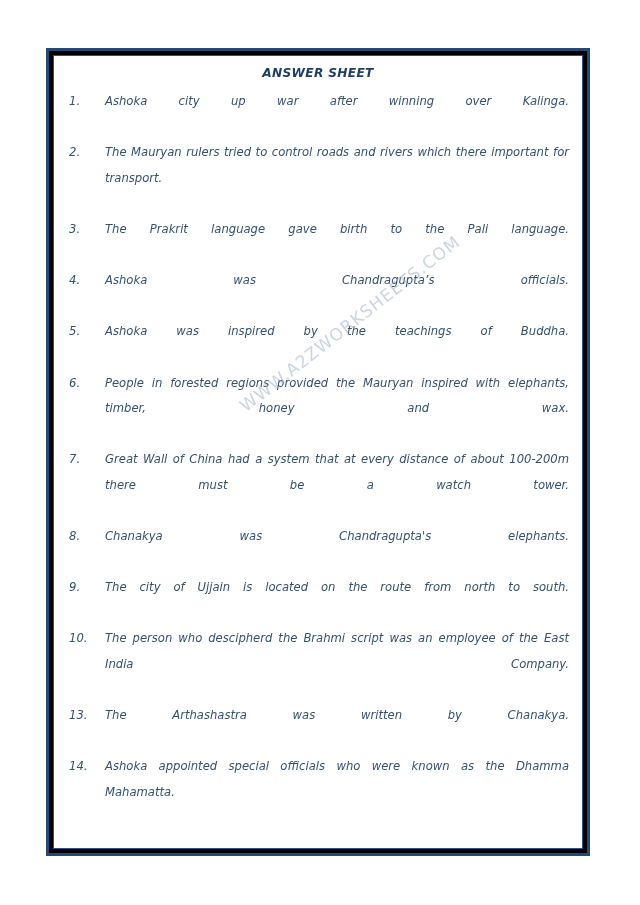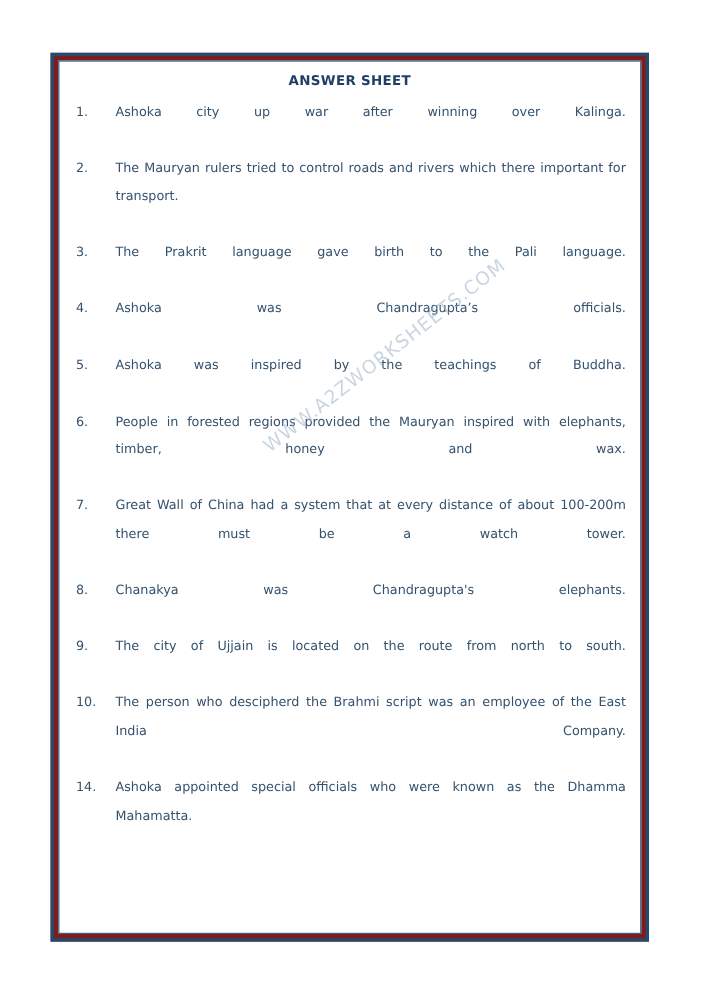--- a/index.html
+++ b/index.html
@@ -27,21 +27,22 @@
 
   
   .outer-frame {
     position: absolute;
     left: 46px;
     top: 48px;
     width: 544px;
     height: 808px;
     border: 3px solid #234a72;
     box-sizing: border-box;
-    background: #7f1d1d;
+    background: #000000;
+    font-style: italic;
   }
 
   
   .inner-frame {
     position: absolute;
     left: 4px;
     top: 4px;
     right: 4px;
     bottom: 4px;
     border: 1px solid #2b5380;
@@ -176,20 +177,24 @@
             </li>
             <li class="answer-item">
               <span class="item-number">9.</span>
               <span class="item-text">The city of Ujjain is located on the route from north to south.</span>
             </li>
             <li class="answer-item">
               <span class="item-number">10.</span>
               <span class="item-text">The person who descipherd the Brahmi script was an employee of the East India Company.</span>
             </li>
             <li class="answer-item">
+              <span class="item-number">13.</span>
+              <span class="item-text">The Arthashastra was written by Chanakya.</span>
+            </li>
+            <li class="answer-item">
               <span class="item-number">14.</span>
               <span class="item-text">Ashoka appointed special officials who were known as the Dhamma Mahamatta.</span>
             </li>
           </ol>
 
       </div>
     </div>
   </div>
 
   <div class="watermark">WWW.A2ZWORKSHEETS.COM</div>

